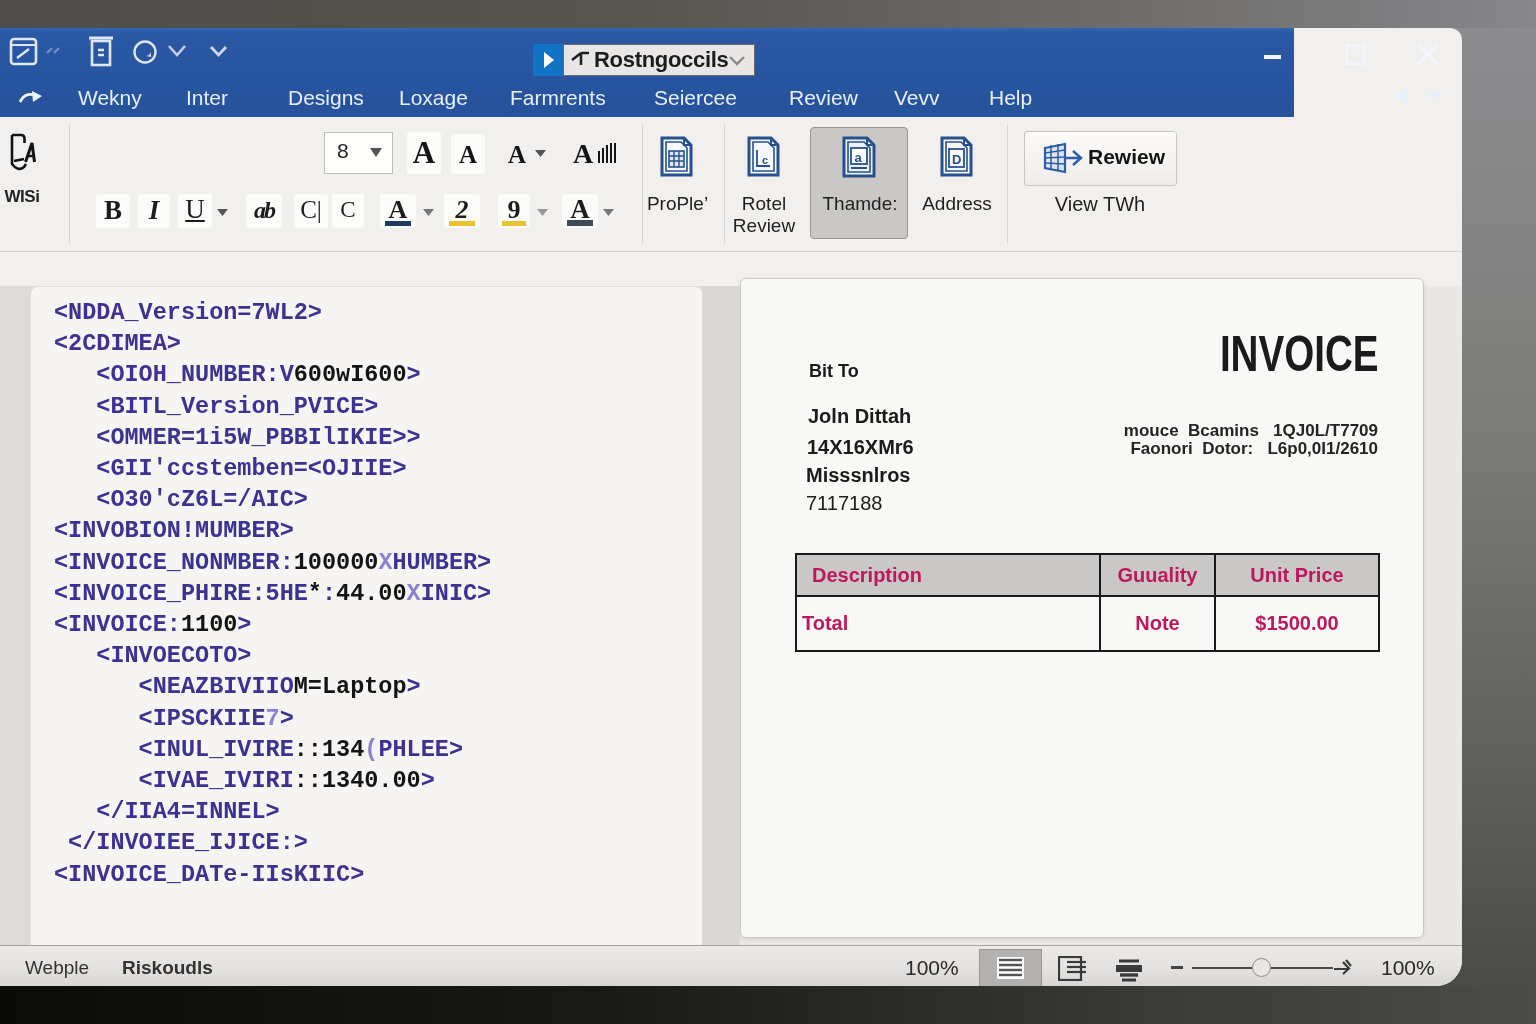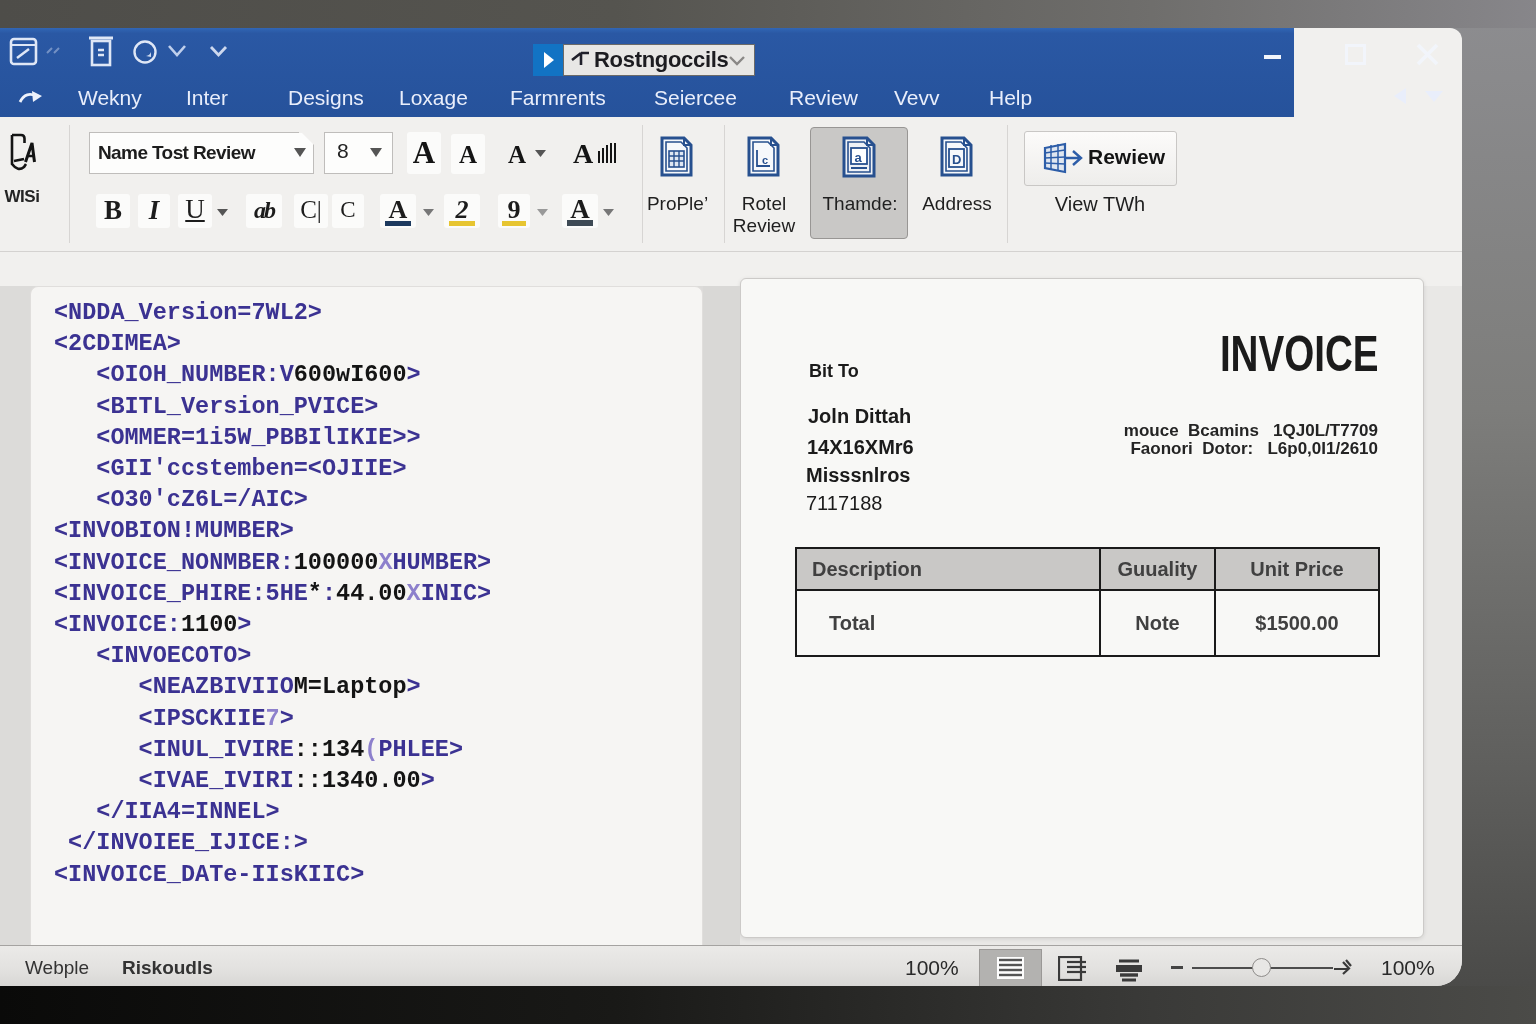--- a/index.html
+++ b/index.html
@@ -31,21 +31,21 @@
   
   #content-left { left:0; top:258px; width:717px; height:659px; background:#dcdbd9; }
   #codepane { position:absolute; left:30px; top:0px; width:673px; height:659px; background:#f6f5f3; border-radius:8px 8px 0 0; border:1px solid #e0dedc; border-bottom:none; }
   #code { position:absolute; left:23px; top:10px; font-family:"Liberation Mono", monospace; font-weight:bold; font-size:23.5px; line-height:31.2px; white-space:pre; color:#3b3292; }
   #code b { color:#141414; font-weight:bold;margin-top:32px; }
   #code i { color:#8d80cc; font-style:normal; }
   #content-right { left:717px; top:258px; width:745px; height:659px; background:#e9e8e6; }
   #page { position:absolute; left:23px; top:-8px; width:684px; height:660px; background:#f8f8f6; border:1px solid #cccac8; border-radius:6px; box-shadow:0 1px 4px rgba(0,0,0,0.10); }
   
   .pv { position:absolute; color:#1b1b1b; }
-  table.inv { position:absolute; left:54px; top:268px; border-collapse:collapse; font-weight:bold; color:#404040; }
+  table.inv { position:absolute; left:54px; top:274px; border-collapse:collapse; font-weight:bold; color:#be185d; }
   table.inv td { border:2px solid #1a1a1a; }
   
   #statusbar { left:0; top:917px; width:1462px; height:41px; background:linear-gradient(to bottom,#ebeae8 0,#e2e1df 60%,#d8d7d5 100%); border-top:1px solid #a5a3a1; }
   .st { position:absolute; font-size:19px; color:#2a2a2a; }
 </style>
 </head>
 <body>
 <div class="abs" id="bg-right"></div>
 <div class="abs" id="bg-top"></div>
 <div class="abs" id="win">
@@ -120,28 +120,20 @@
     <svg style="position:absolute;left:8px;top:15px" width="30" height="40" viewBox="0 0 30 40">
       <path d="M4 3 L13 3 Q16.5 3 16.5 6.5 L16.5 11" fill="none" stroke="#141414" stroke-width="2.6"></path>
       <path d="M4 3 L4 32 Q10 40 16 35 L18 32" fill="none" stroke="#141414" stroke-width="2.6"></path>
       <path d="M6 29 L16 27" stroke="#141414" stroke-width="2.4"></path>
       <path d="M17.5 30 L24 11 L26.5 30" fill="none" stroke="#141414" stroke-width="3"></path>
       <path d="M19 24 L26 24" stroke="#141414" stroke-width="2.4"></path>
     </svg>
     <div style="position:absolute;left:0px;top:70px;width:44px;text-align:center;font-size:17px;font-weight:bold;color:#242424;letter-spacing:-0.5px">WISi</div>
     <div class="vsep" style="left:69px"></div>
 
-    <div class="combo" style="left:89px;width:225px">
-      <span style="position:absolute;left:8px;top:9px;font-size:19px;font-weight:bold;color:#1d1d1d;letter-spacing:-0.6px">Name Tost Review</span>
-      <svg style="position:absolute;left:203px;top:14px" width="14" height="12" viewBox="0 0 14 12">
-          <path d="M1 1 L7 10 L13 1 Z" fill="#555"></path>
-        </svg>
-      <div style="position:absolute;right:-1px;top:-1px;width:0;height:0;border-left:13px solid transparent;border-top:13px solid #f1f0ee"></div>
-      <div style="position:absolute;right:0px;top:-1px;width:14px;height:1px;background:#f1f0ee"></div>
-    </div>
 
     <div class="combo" style="left:324px;width:69px">
       <span style="position:absolute;left:12px;top:6px;font-size:21px;color:#222">8</span>
       <svg style="position:absolute;left:44px;top:14px" width="14" height="12" viewBox="0 0 14 12">
           <path d="M1 1 L7 10 L13 1 Z" fill="#555"></path>
         </svg>
     </div>
 
     <div style="position:absolute;left:407px;top:15px;width:34px;height:42px;background:#fbfbfa;border-radius:3px;text-align:center;font-family:'Liberation Serif',serif;font-weight:bold;font-size:31px;color:#141414;line-height:42px">A</div>
     <div style="position:absolute;left:451px;top:17px;width:34px;height:40px;background:#fbfbfa;border-radius:3px;text-align:center;font-family:'Liberation Serif',serif;font-weight:bold;font-size:25px;color:#141414;line-height:42px">A</div>
@@ -268,21 +260,21 @@
       <div class="pv" style="right:45px;top:142px;font-size:17px;font-weight:bold;color:#242424">mouce&nbsp; Bcamins&nbsp;&nbsp; 1QJ0L/T7709</div>
       <div class="pv" style="right:45px;top:160px;font-size:17px;font-weight:bold;color:#242424">Faonori&nbsp; Dotor:&nbsp;&nbsp; L6p0,0I1/2610</div>
       <table class="inv">
         <tbody>
             <tr style="background:#c9c8c6">
           <td style="width:304px;height:42px;font-size:20px;padding-left:15px">Description</td>
           <td style="width:115px;font-size:20px;text-align:center">Guuality</td>
           <td style="width:164px;font-size:20px;text-align:center">Unit Price</td>
         </tr>
         <tr>
-          <td style="height:66px;font-size:20px;padding-left:32px">Total</td>
+          <td style="height:55px;font-size:20px;padding-left:5px">Total</td>
           <td style="font-size:20px;text-align:center">Note</td>
           <td style="font-size:20px;text-align:center">$1500.00</td>
         </tr>
       </tbody>
         </table>
     </div>
   </div>
   <div class="abs" style="left:703px;top:258px;width:37px;height:659px;background:#d9d8d6"></div>
   <div class="abs" id="statusbar">
     <span class="st" style="left:25px;top:11px;font-weight:normal;color:#333">Webple</span>

